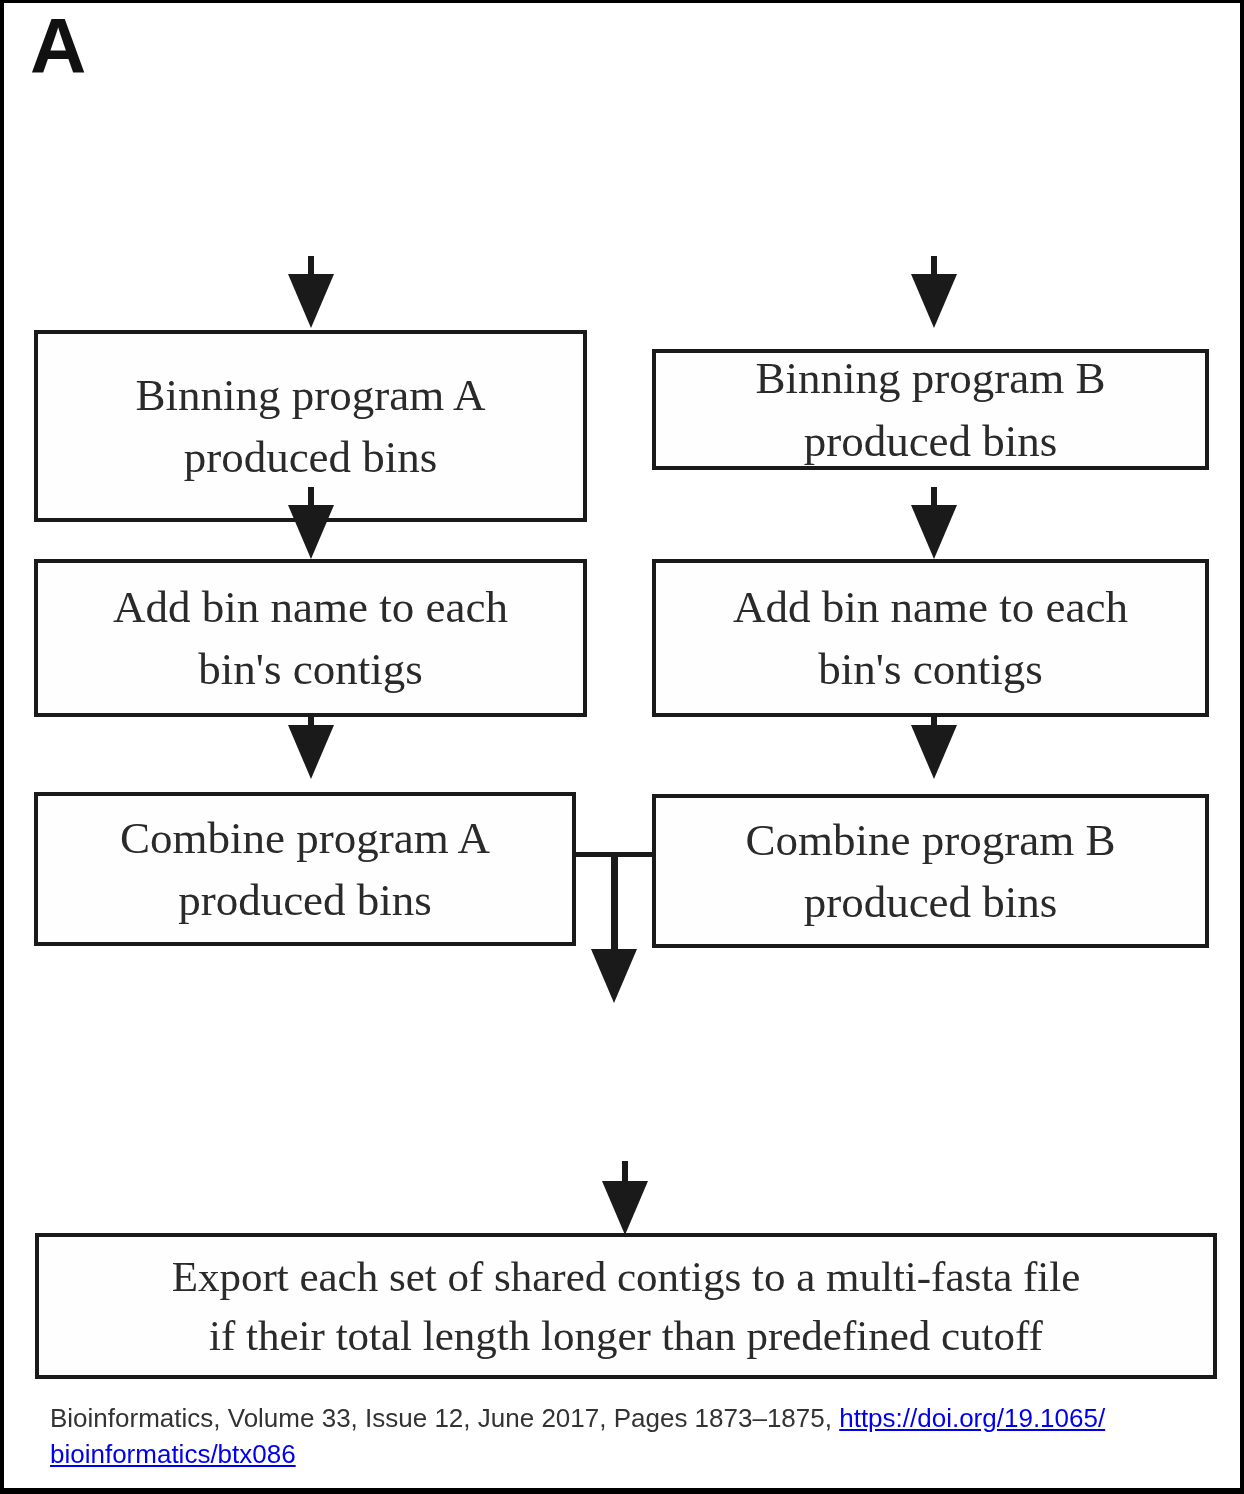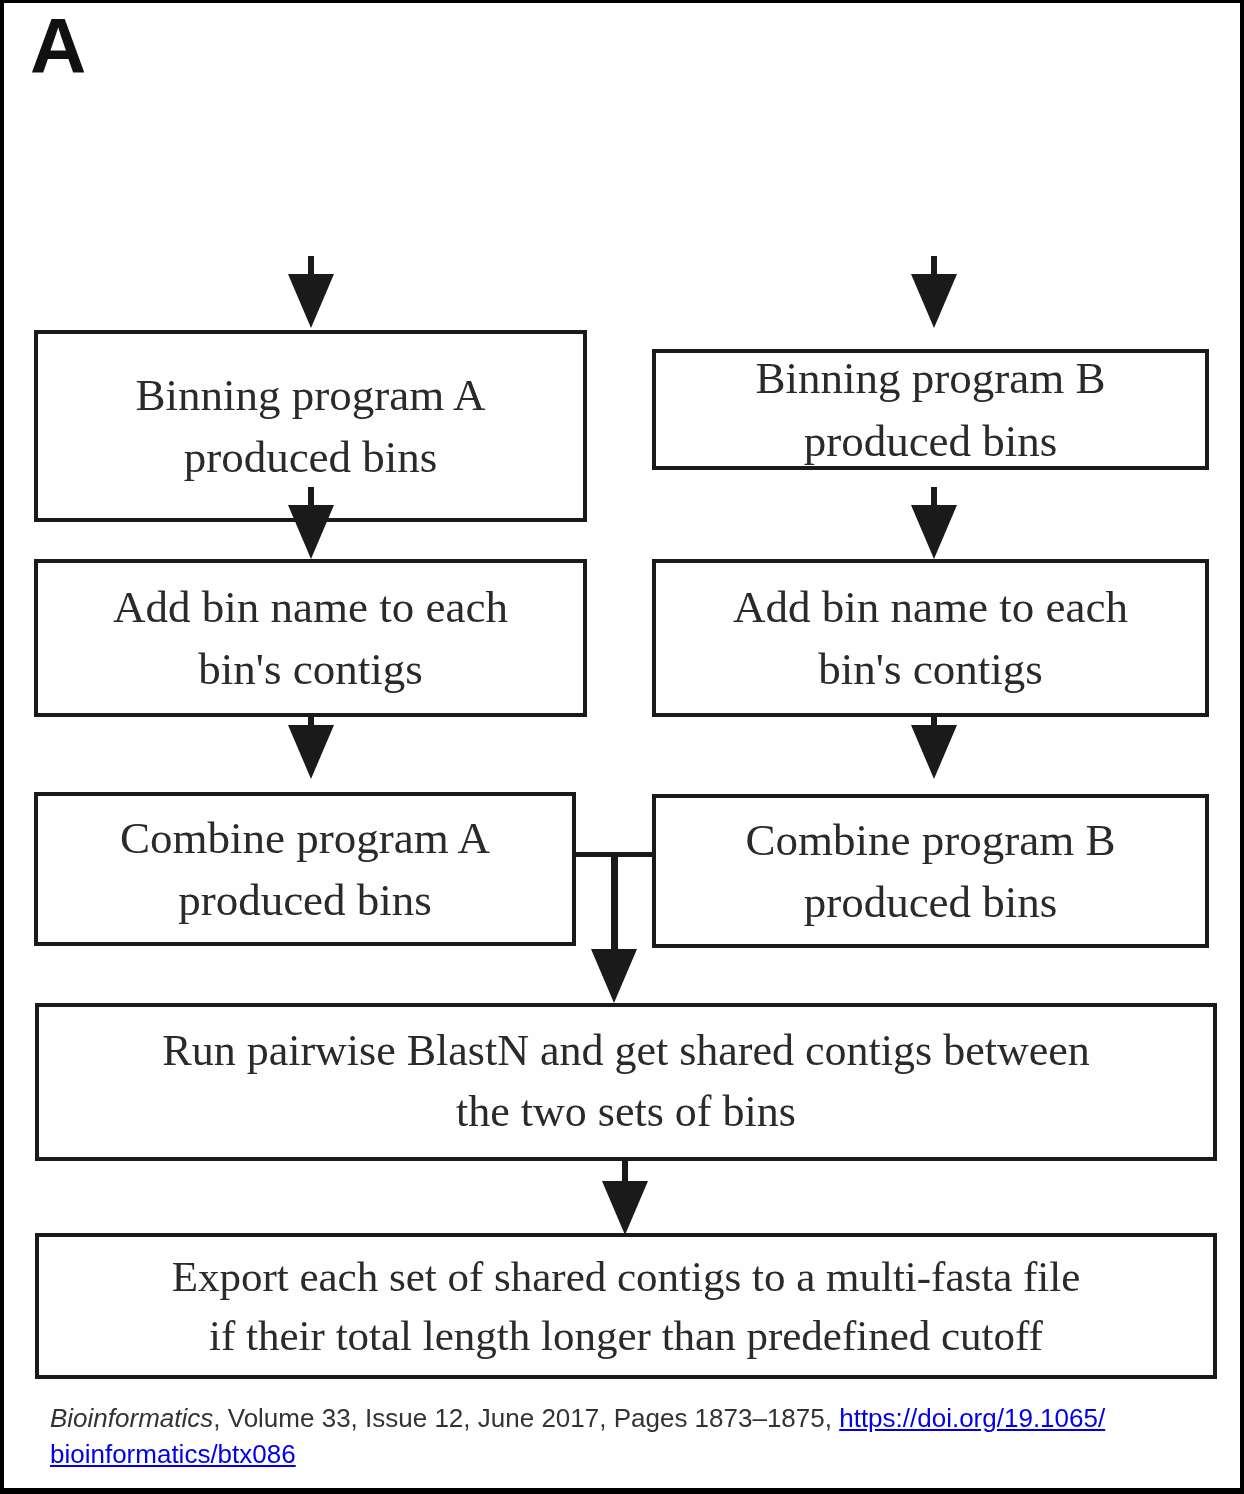--- a/index.html
+++ b/index.html
@@ -40,21 +40,21 @@
     border-top:54px solid #1a1a1a;
   }
   .connector{position:absolute;background:#1a1a1a;}
   .citation{
     position:absolute;left:46px;top:1398px;width:1180px;
     font-family:"Liberation Sans","DejaVu Sans",sans-serif;
     font-size:26px;line-height:1.38;
     color:#333333;
     white-space:nowrap;
   }
-  .citation .it{font-style:italic;}
+  .citation .it{}
   .doi{color:#0000ee;text-decoration:underline;cursor:pointer;}
 </style>
 </head>
 <body>
 
 <div class="frame">
 
   <div class="panel-label">A</div>
 
 
@@ -85,22 +85,20 @@
 
   <div class="fbox" style="left:30px;top:775px;width:542px;height:154px;margin-top:14px;">Combine program A
 produced bins</div>
   <div class="fbox" style="left:648px;top:775px;width:557px;height:154px;margin-top:16px;">Combine program B
 produced bins</div>
 
   <div class="connector" style="left:570px;top:849px;width:82px;height:5px;"></div>
   <div class="connector" style="left:607px;top:849px;width:7px;height:100px;"></div>
   <div class="head" style="left:587px;top:946px;"></div>
 
-  <div class="fbox" style="left:31px;top:1000px;width:1182px;height:158px;font-size:44px;">Run pairwise BlastN and get shared contigs between
-the two sets of bins</div>
 
   <div class="stem" style="left:618px;top:1158px;width:6px;height:22px;"></div>
   <div class="head" style="left:598px;top:1178px;"></div>
 
   <div class="fbox" style="left:31px;top:1230px;width:1182px;height:146px;font-size:43px;">Export each set of shared contigs to a multi-fasta file
 if their total length longer than predefined cutoff</div>
 
   <div class="citation">
     <span class="it">Bioinformatics</span><span>, Volume 33, Issue 12, June 2017, Pages 1873–1875, </span><a class="doi"><span>https://doi.org/19.1065/</span><br><span>bioinformatics/btx086</span></a>
   </div>

